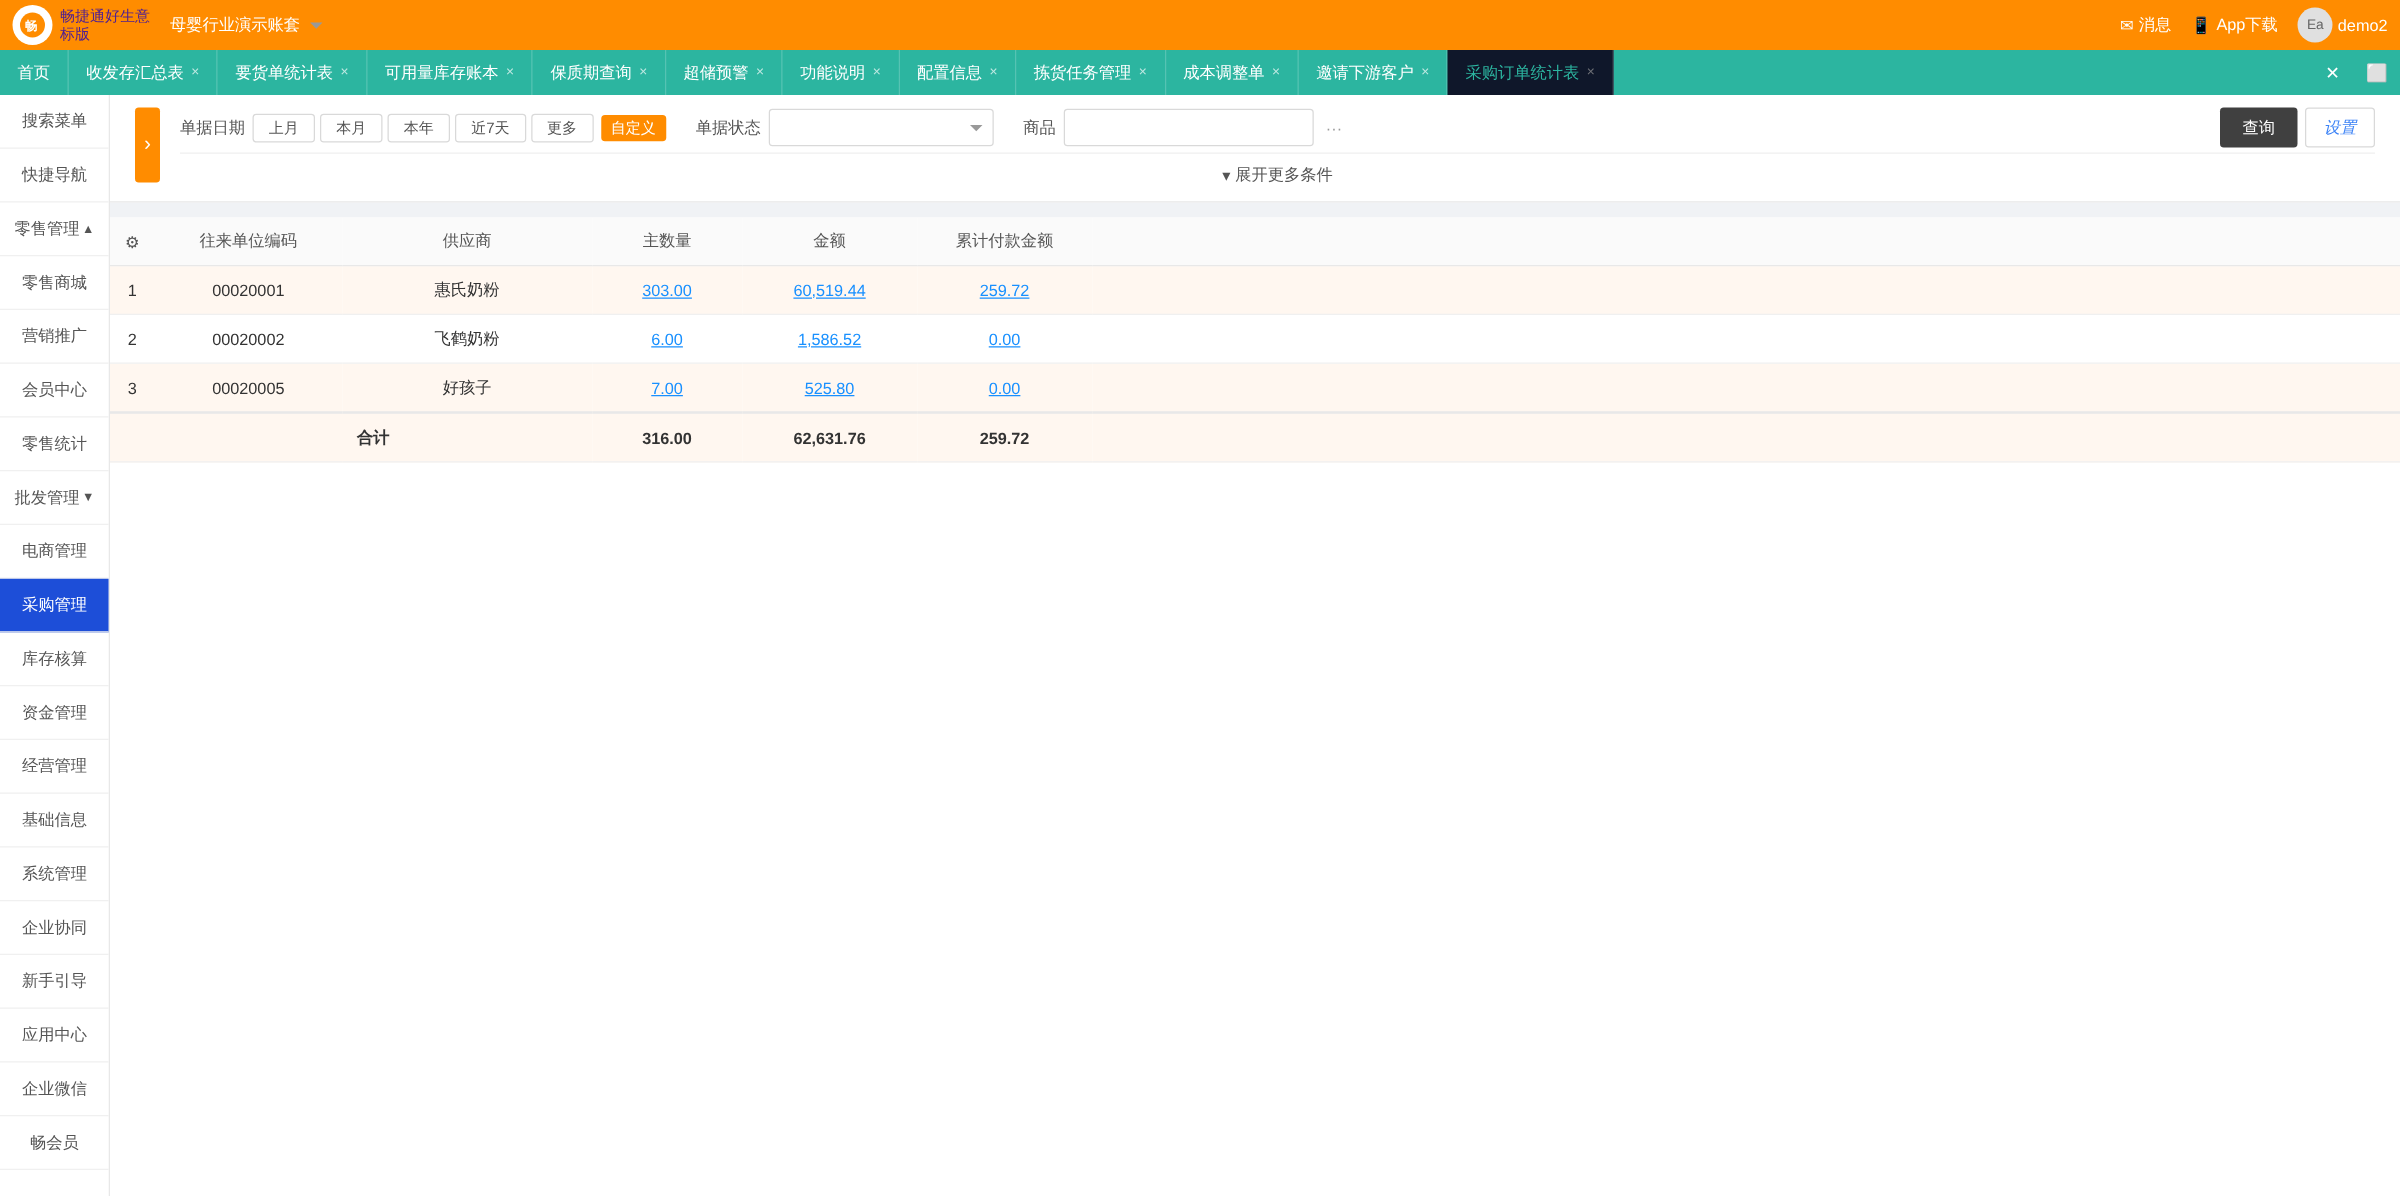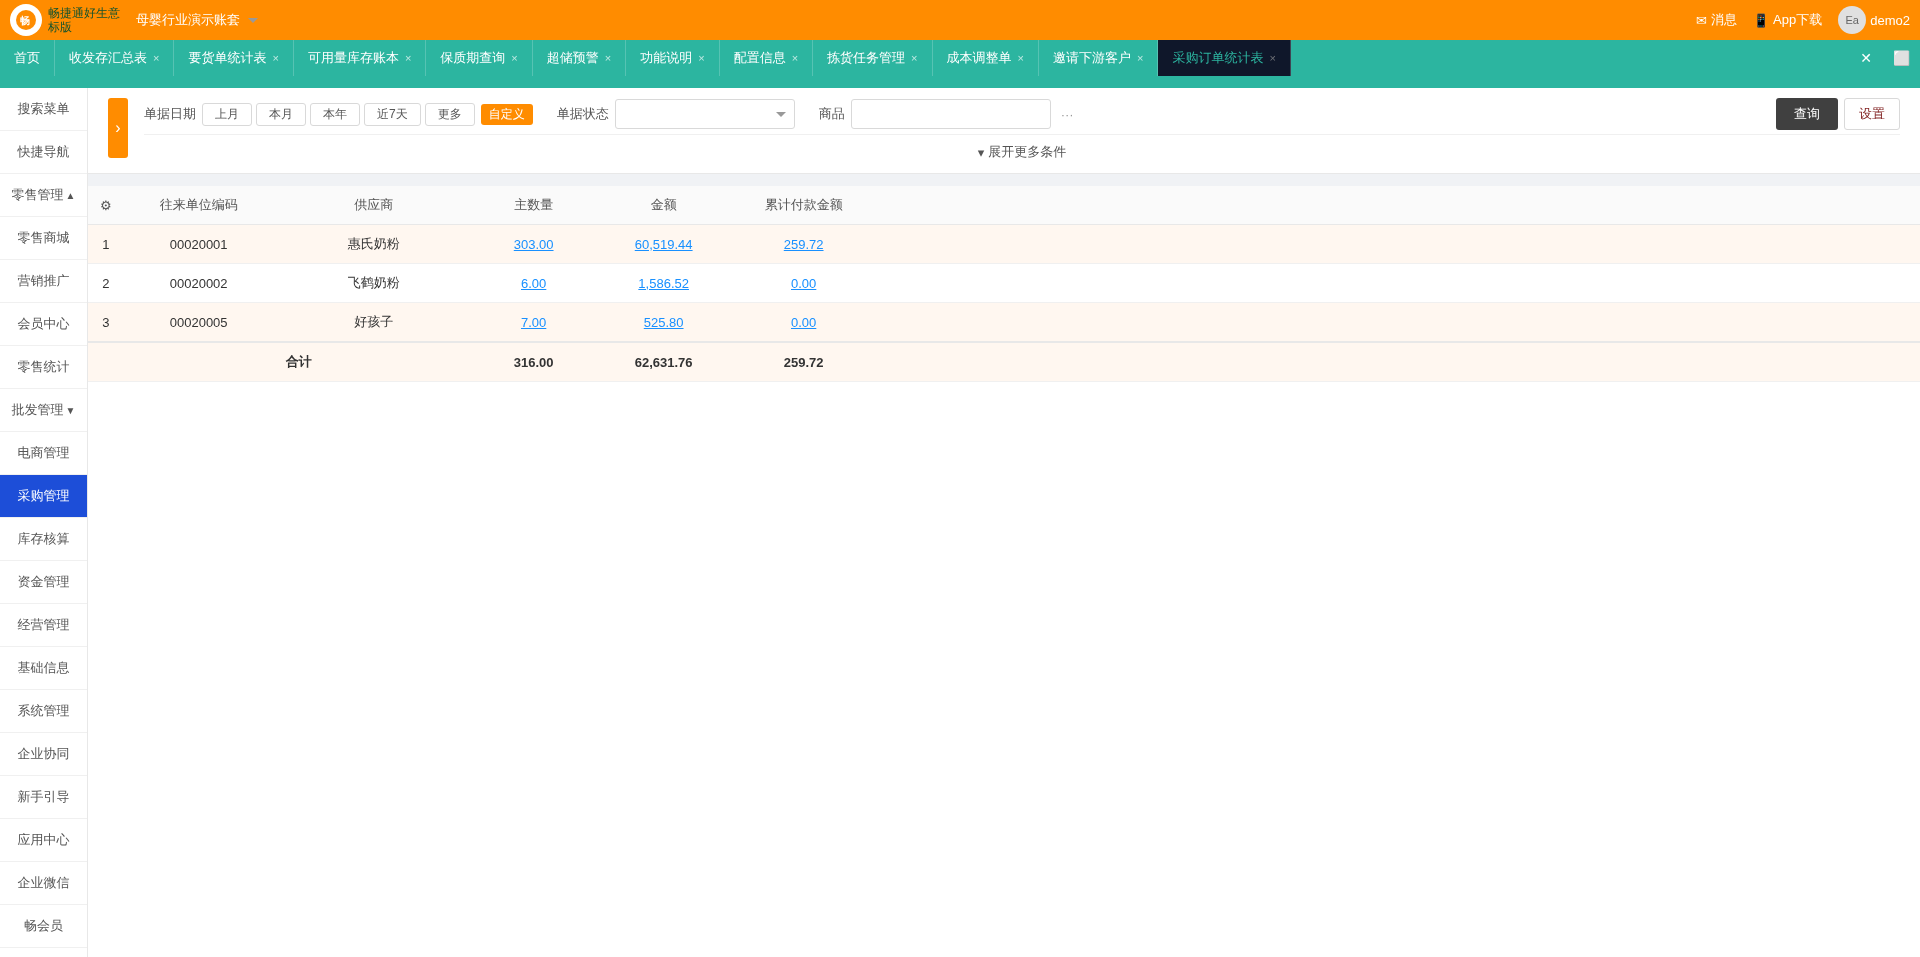--- a/index.html
+++ b/index.html
@@ -4,28 +4,28 @@
   <style>
     * { margin: 0; padding: 0; box-sizing: border-box; }
     body { font-family: "Microsoft YaHei", "PingFang SC", Arial, sans-serif; font-size: 13px; background: #f5f5f5; color: #333; width: 1920px; height: 957px; overflow: hidden; }
 
     
     .top-bar { height: 40px; background: #ff8c00; display: flex; align-items: center; padding: 0 10px; justify-content: space-between; }
     .top-bar-left { display: flex; align-items: center; gap: 8px; }
     .logo-area { display: flex; align-items: center; gap: 6px; }
     .logo-icon { width: 32px; height: 32px; background: #fff; border-radius: 50%; display: flex; align-items: center; justify-content: center; }
     .logo-icon svg { width: 24px; height: 24px; }
-    .logo-text { color: #14532d; font-size: 12px; line-height: 1.2; }
+    .logo-text { color: #4c1d95; font-size: 12px; line-height: 1.2; }
     .top-bar-workspace { color: #fff; font-size: 13px; display: flex; align-items: center; gap: 4px; cursor: pointer; }
     .top-bar-right { display: flex; align-items: center; gap: 16px; color: #fff; font-size: 13px; }
     .top-bar-right .icon-btn { display: flex; align-items: center; gap: 4px; cursor: pointer; }
     .avatar { width: 28px; height: 28px; background: #e0e0e0; border-radius: 50%; display: flex; align-items: center; justify-content: center; font-size: 11px; color: #666; }
 
     
-    .nav-tabs { height: 48px; background: #2cb5a0; display: flex; align-items: flex-start; padding: 0 0; overflow: hidden; }
+    .nav-tabs { height: 36px; background: #2cb5a0; display: flex; align-items: flex-start; padding: 0 0; overflow: hidden; }
     .nav-tab { height: 36px; padding: 0 14px; display: flex; align-items: center; font-size: 13px; color: #fff; cursor: pointer; white-space: nowrap; border-right: 1px solid rgba(255,255,255,0.2); position: relative; }
     .nav-tab.active { background: #0f172a; color: #2cb5a0; }
     .nav-tab .close-x { margin-left: 6px; font-size: 11px; opacity: 0.7; }
     .nav-tab.active .close-x { color: #999; }
     .nav-tabs-right { margin-left: auto; display: flex; align-items: center; }
     .nav-win-btn { width: 36px; height: 36px; display: flex; align-items: center; justify-content: center; color: #fff; cursor: pointer; font-size: 14px; }
 
     
     .layout { display: flex; height: calc(957px - 40px - 36px); }
     .sidebar { width: 88px; background: #fff; border-right: 1px solid #e8e8e8; display: flex; flex-direction: column; overflow-y: auto; }
@@ -47,21 +47,21 @@
     .filter-group { display: flex; align-items: center; gap: 6px; }
     .filter-label { font-size: 13px; color: #555; white-space: nowrap; }
     .date-shortcuts { display: flex; gap: 4px; }
     .date-btn { padding: 2px 12px; border: 1px solid #d9d9d9; border-radius: 3px; font-size: 12px; cursor: pointer; background: #fff; color: #555; }
     .date-tag-custom { background: #ff8c00; color: #fff; padding: 2px 8px; border-radius: 3px; font-size: 12px; }
     .date-range-text { font-size: 12px; color: #888; }
     .filter-select { height: 30px; min-width: 200px; border: 1px solid #d9d9d9; border-radius: 3px; padding: 0 8px; font-size: 13px; color: #555; display: flex; align-items: center; justify-content: space-between; cursor: pointer; }
     .filter-input { height: 30px; min-width: 200px; border: 1px solid #d9d9d9; border-radius: 3px; padding: 0 8px; font-size: 13px; color: #555; display: flex; align-items: center; justify-content: space-between; }
     .filter-dots { color: #999; cursor: pointer; padding: 0 4px; }
     .btn-search { background: #404040; color: #fff; border: none; padding: 6px 18px; border-radius: 3px; cursor: pointer; font-size: 13px; }
-    .btn-settings { background: #fff; border: 1px solid #d9d9d9; padding: 6px 14px; border-radius: 3px; cursor: pointer; font-size: 13px; color: #7f1d1d; }
+    .btn-settings { background: #fff; border: 1px solid #d9d9d9; padding: 6px 14px; border-radius: 3px; cursor: pointer; font-size: 13px; color: #3b82f6; font-style: italic; }
     .collapse-btn { display: flex; align-items: center; justify-content: center; gap: 4px; cursor: pointer; color: #555; font-size: 13px; border-top: 1px solid #f0f0f0; padding-top: 8px; margin-top: 4px; }
 
     
     .orange-toggle { background: #ff8c00; color: #fff; border: none; width: 20px; height: 60px; border-radius: 3px; cursor: pointer; display: flex; align-items: center; justify-content: center; font-size: 14px; margin-right: 8px; }
 
     
     .table-container { background: #fff; margin: 12px 0 0 0; flex: 1; overflow: auto; }
     .data-table { width: 100%; border-collapse: collapse; }
     .data-table th { background: #fafafa; border-bottom: 1px solid #e8e8e8; padding: 10px 12px; text-align: center; font-size: 13px; color: #555; font-weight: normal; white-space: nowrap; }
     .data-table td { padding: 10px 12px; border-bottom: 1px solid #f0f0f0; text-align: center; font-size: 13px; color: #333; }

